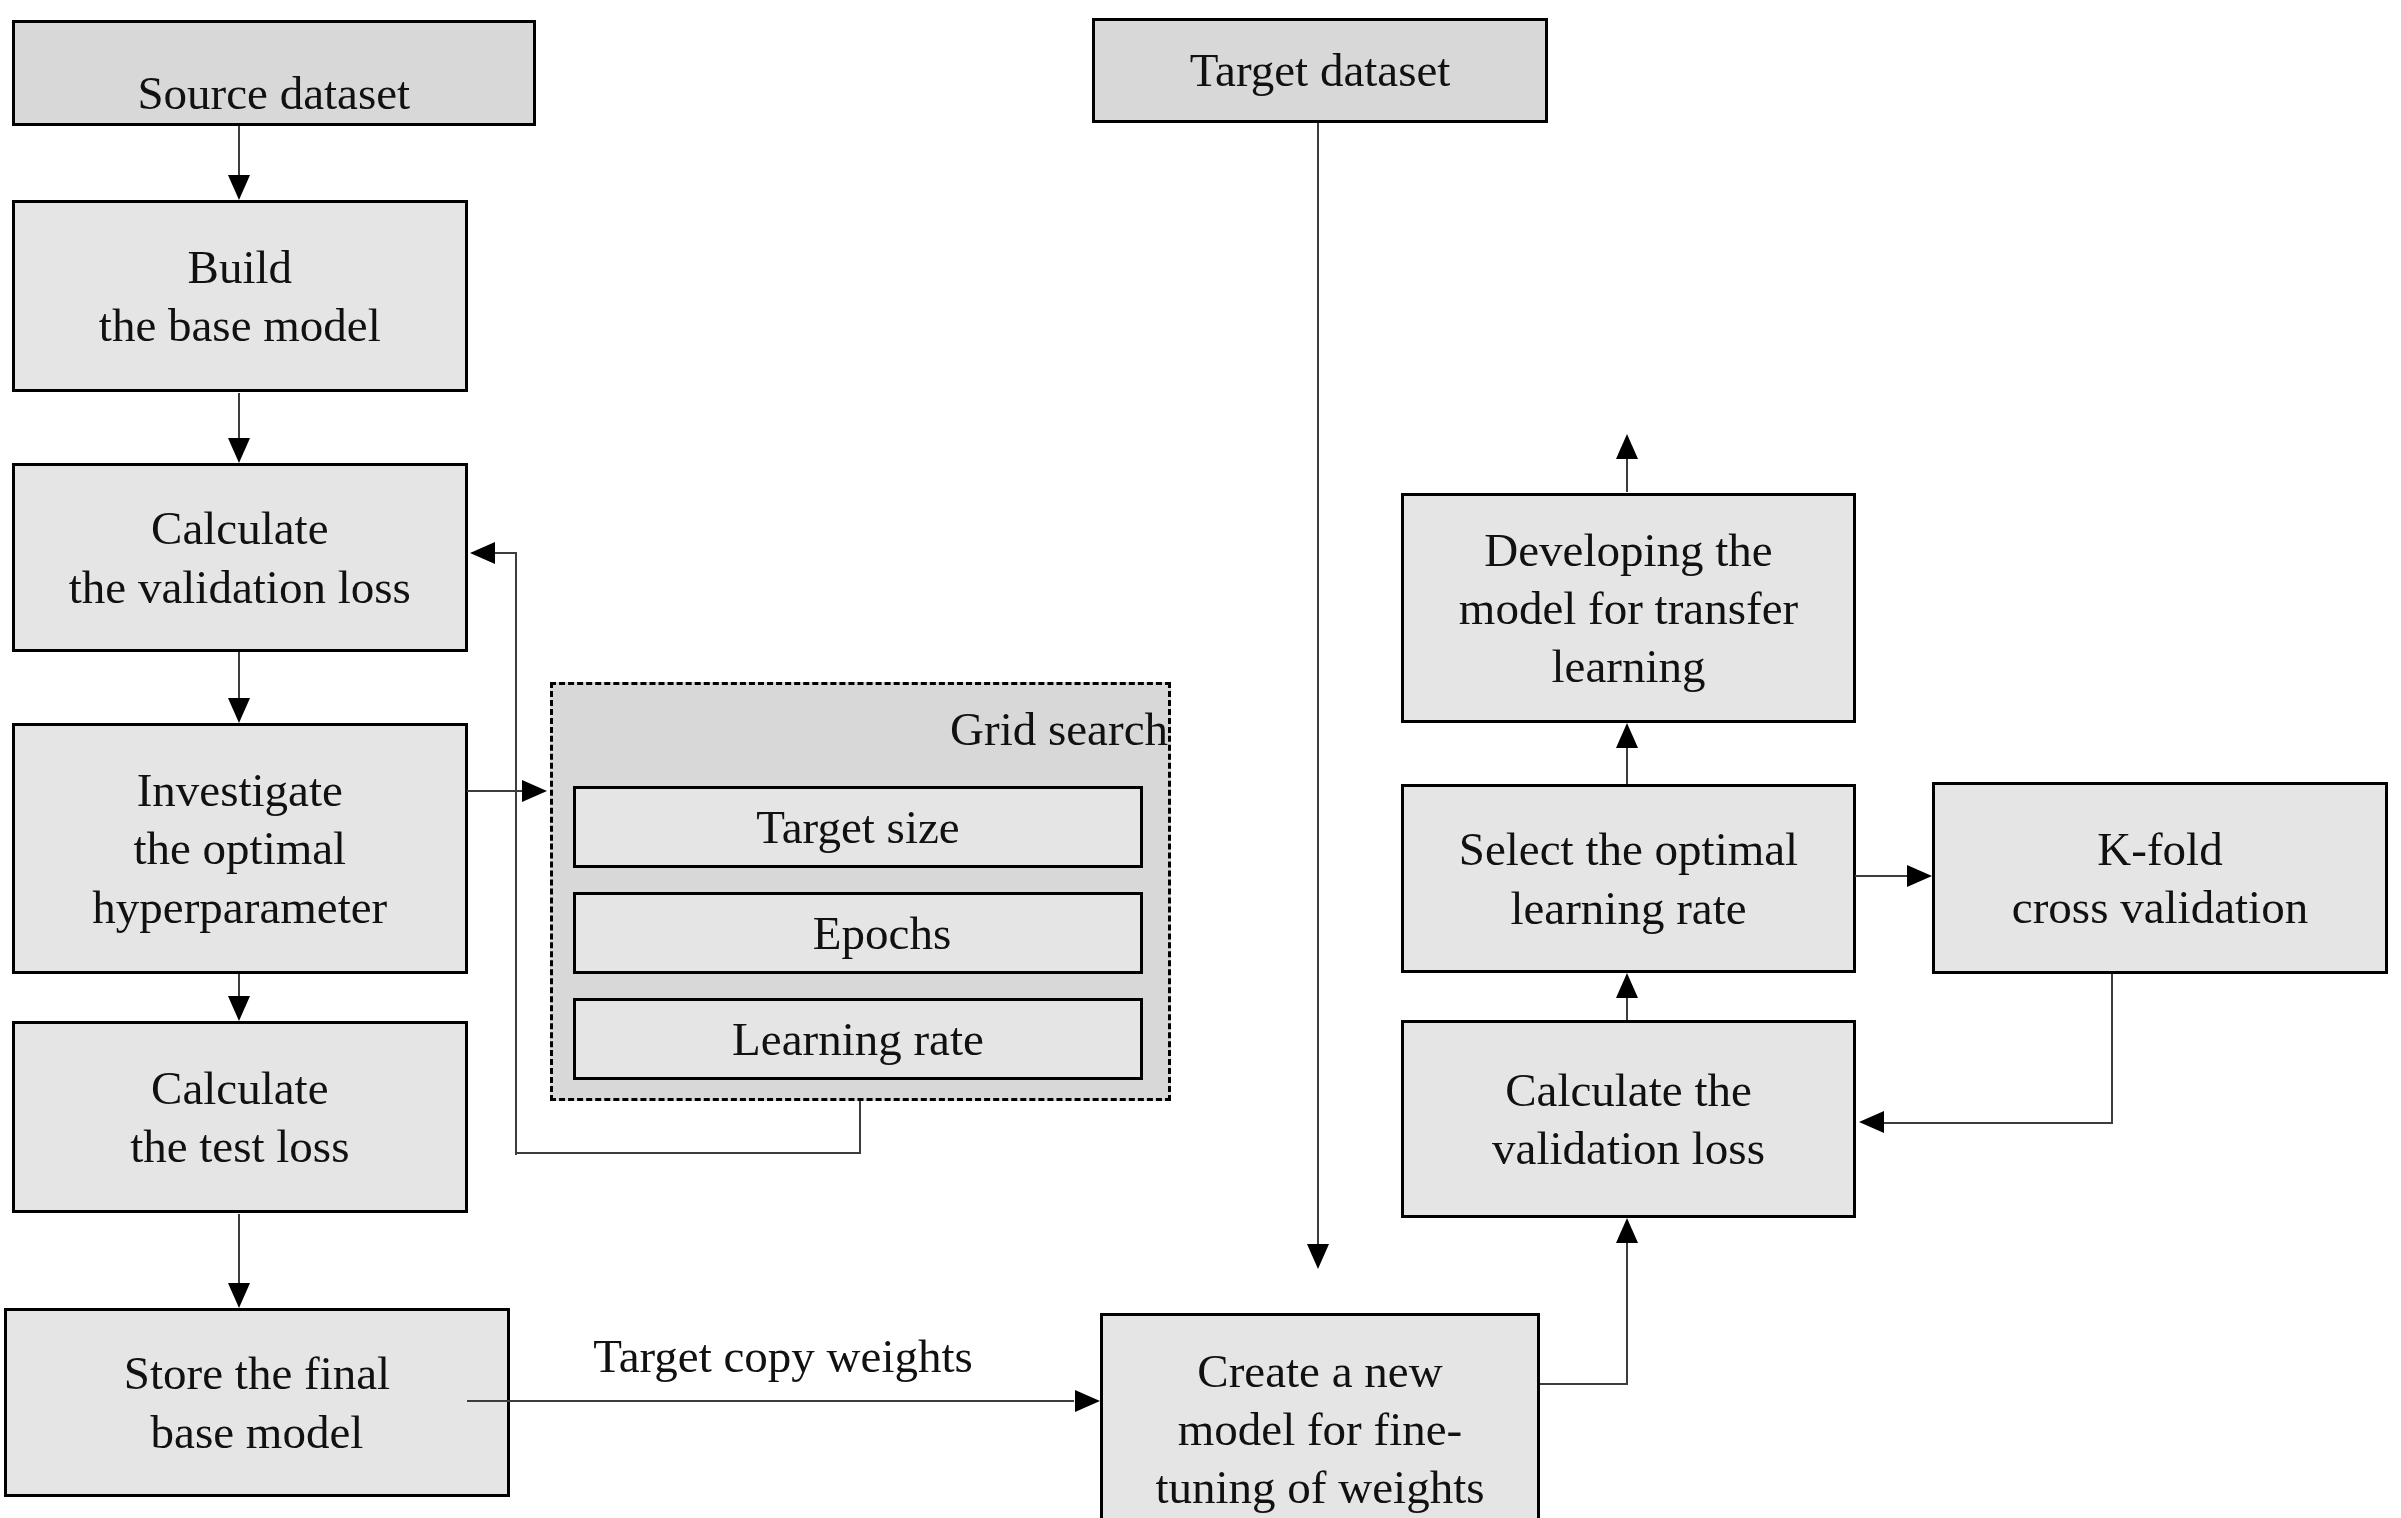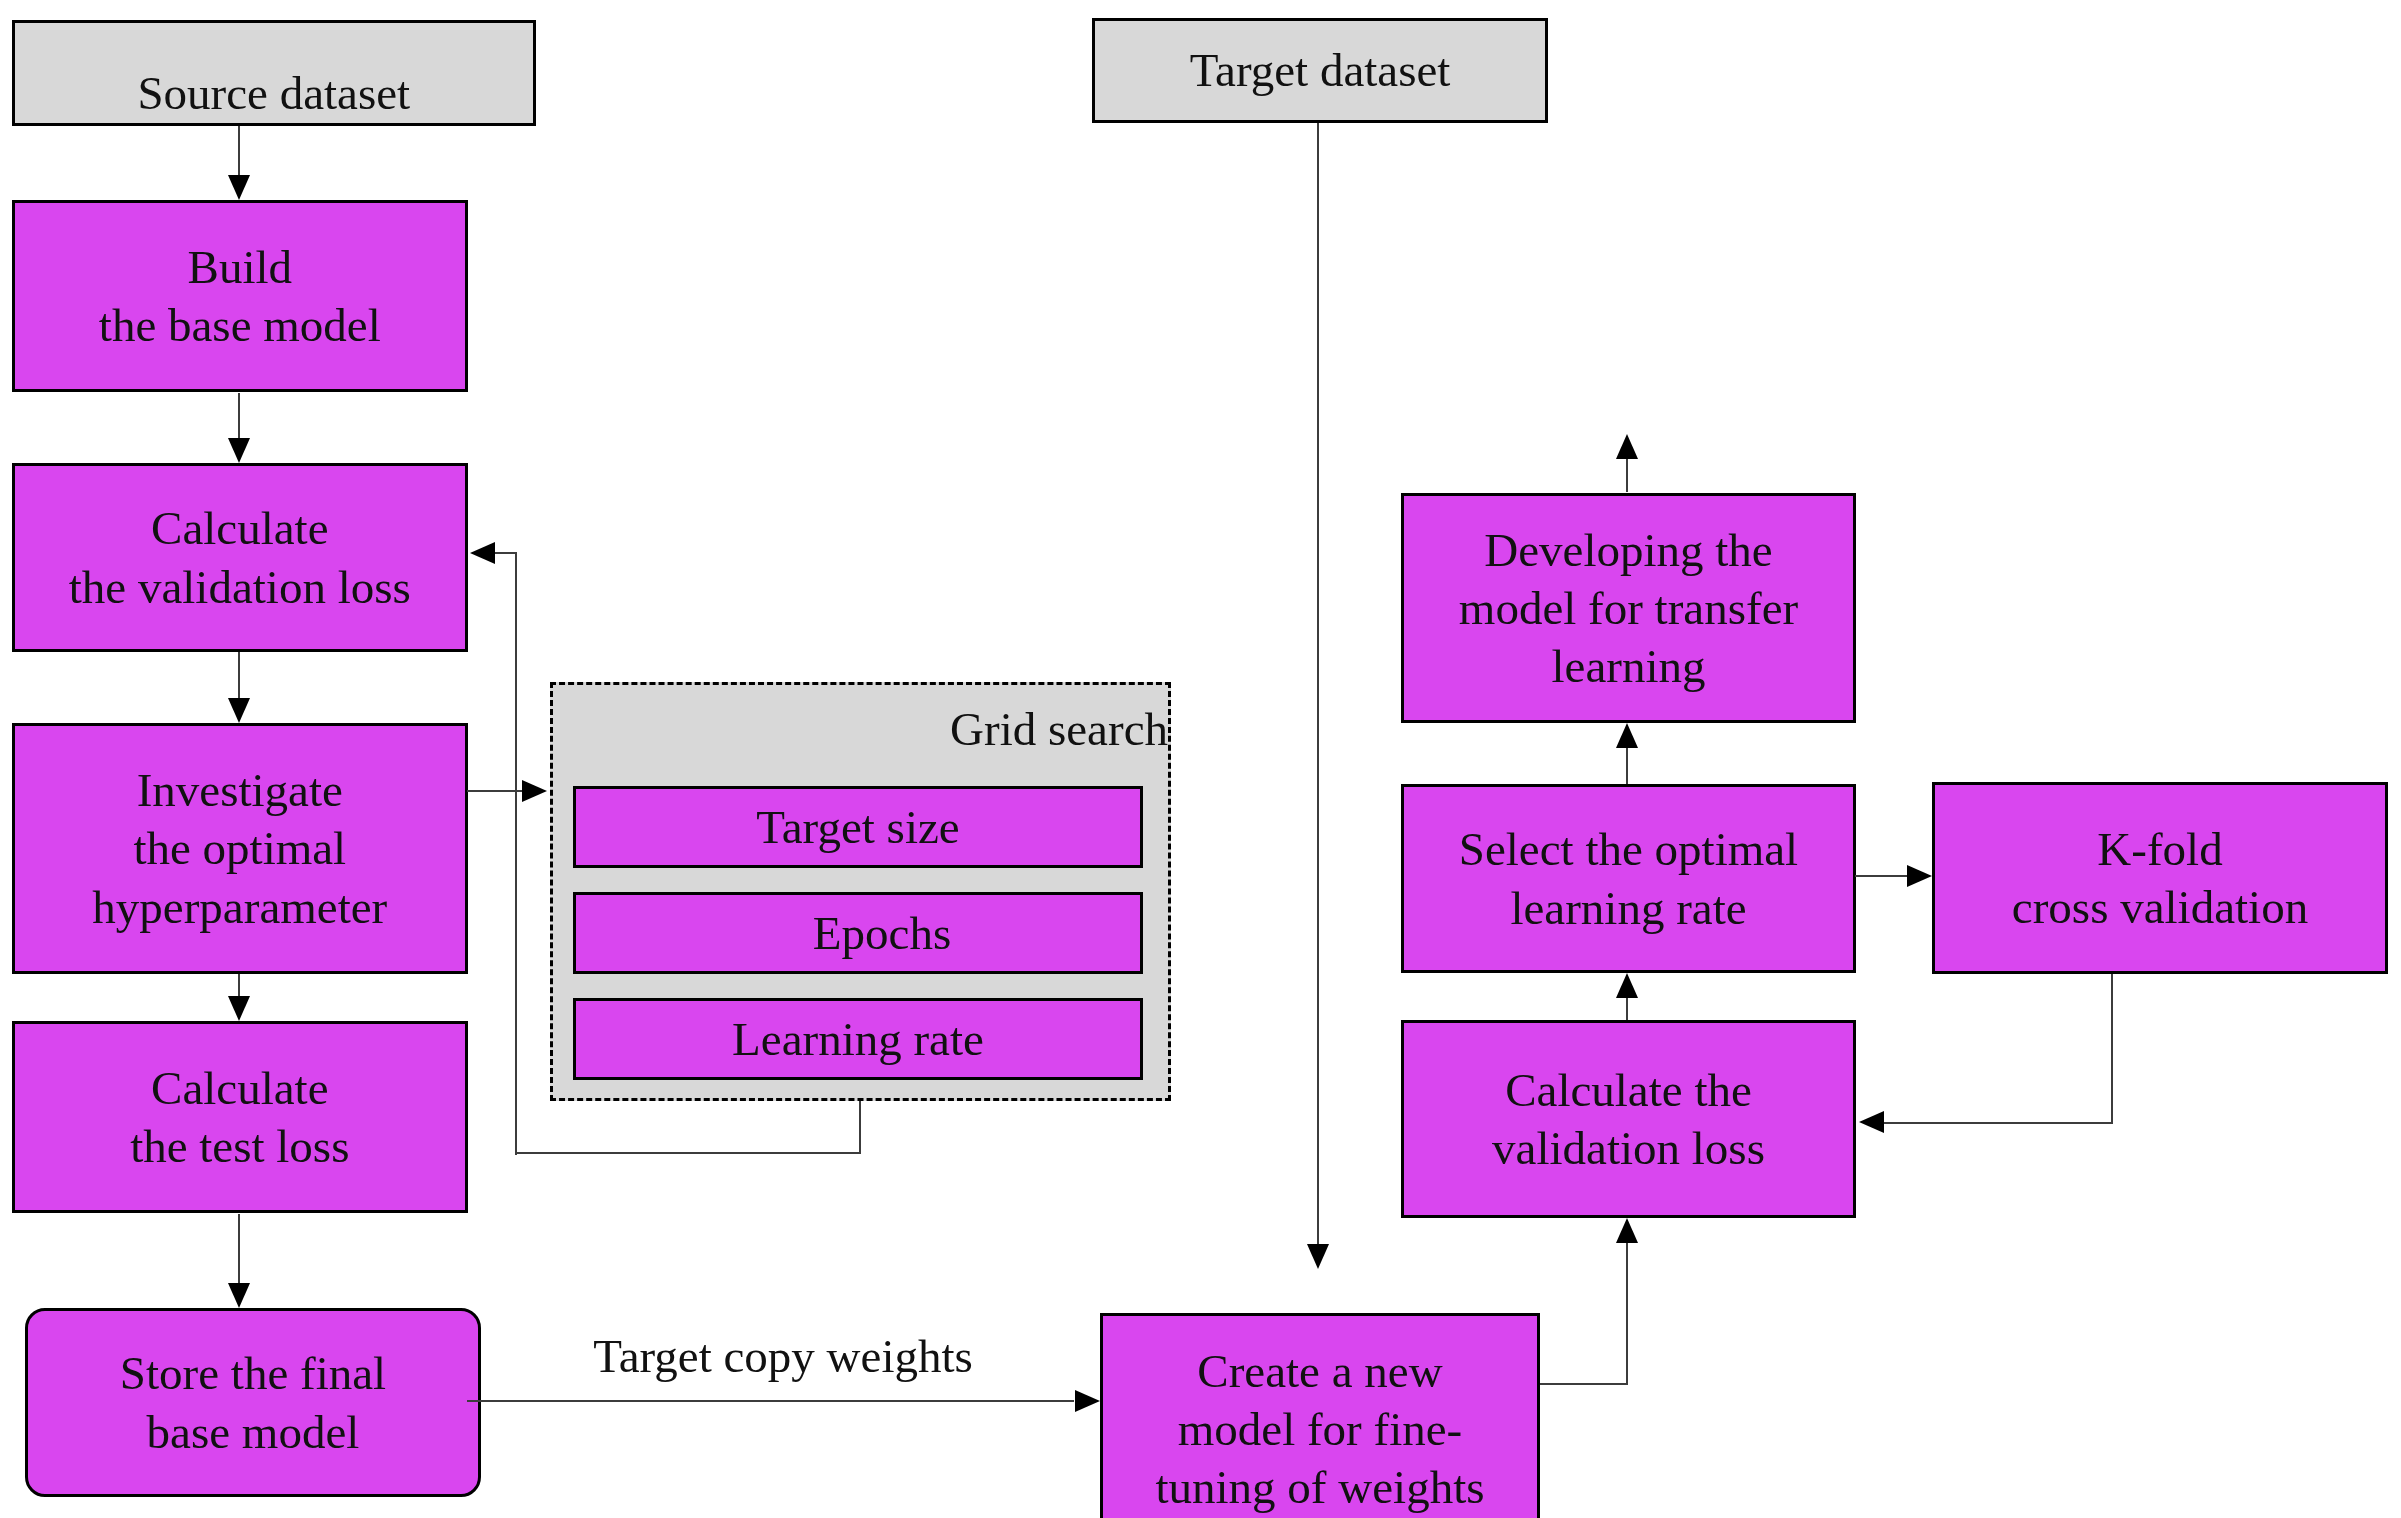--- a/index.html
+++ b/index.html
@@ -6,21 +6,21 @@
   #canvas{
     position:relative;
     width:2401px;height:1518px;
     background:#ffffff;
     font-family:"Liberation Serif", serif;
     color:#111111;
     overflow:hidden;
   }
   .flow-box{
     position:absolute;
-    background:#d946ef;
+    background:#e5e5e5;
     border:3.9px solid #000000;
     display:flex;align-items:center;justify-content:center;
     box-sizing:border-box;
     font-size:47px;line-height:1.24;
     text-align:center;
   }
   .shaded{background:#d8d8d8;}
   .dashed-panel{
     position:absolute;
     background:#d8d8d8;
@@ -69,21 +69,21 @@
     <span class="lines">Investigate
 the optimal
 hyperparameter</span>
   </div>
 
   <div class="flow-box" style="left:11.8px;top:1021px;width:456px;height:192px;">
     <span class="lines">Calculate
 the test loss</span>
   </div>
 
-  <div class="flow-box" style="left:25px;top:1308px;width:456px;height:189px;border-radius:20px;">
+  <div class="flow-box" style="left:4px;top:1308px;width:506px;height:189px;">
     <span class="lines">Store the final
 base model</span>
   </div>
 
   <div class="dashed-panel" style="left:550px;top:682px;width:621px;height:419px;">
     <div class="panel-title" style="top:17.3px;">Grid search</div>
   </div>
   <div class="flow-box" style="left:573px;top:786px;width:570px;height:82px;border-width:3.1px;">
     <span class="lines">Target size</span>
   </div>

